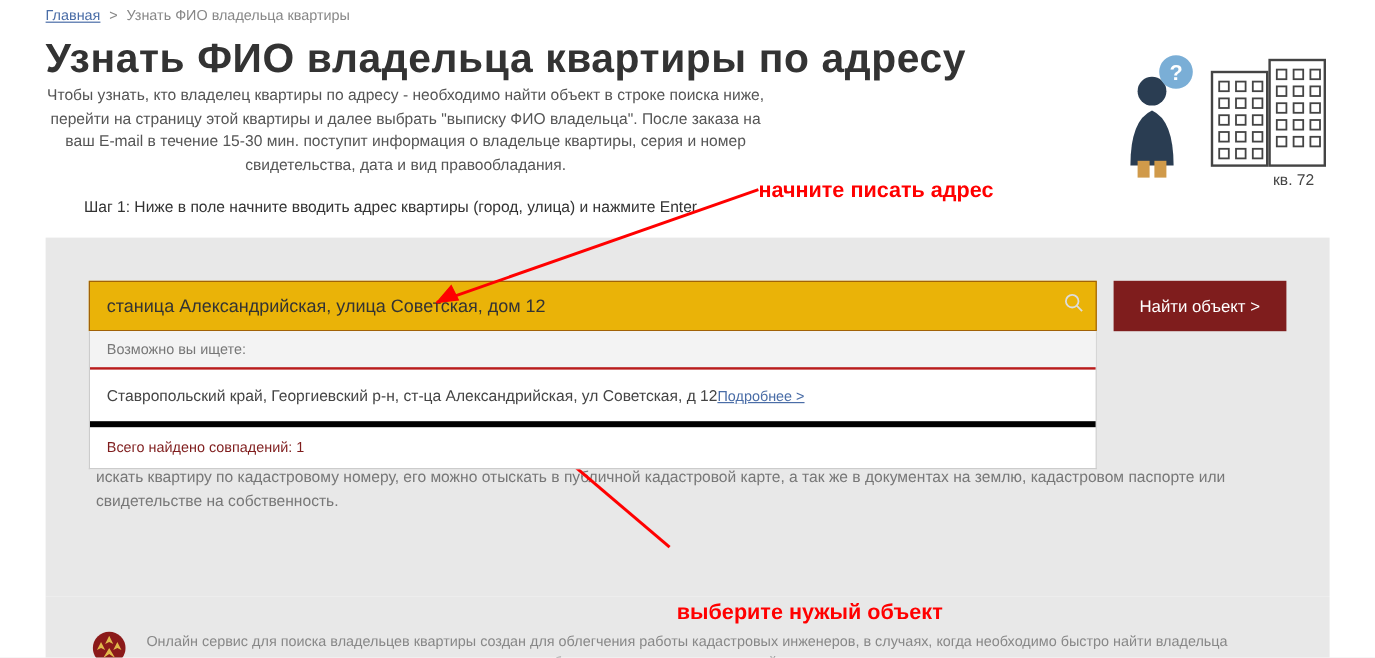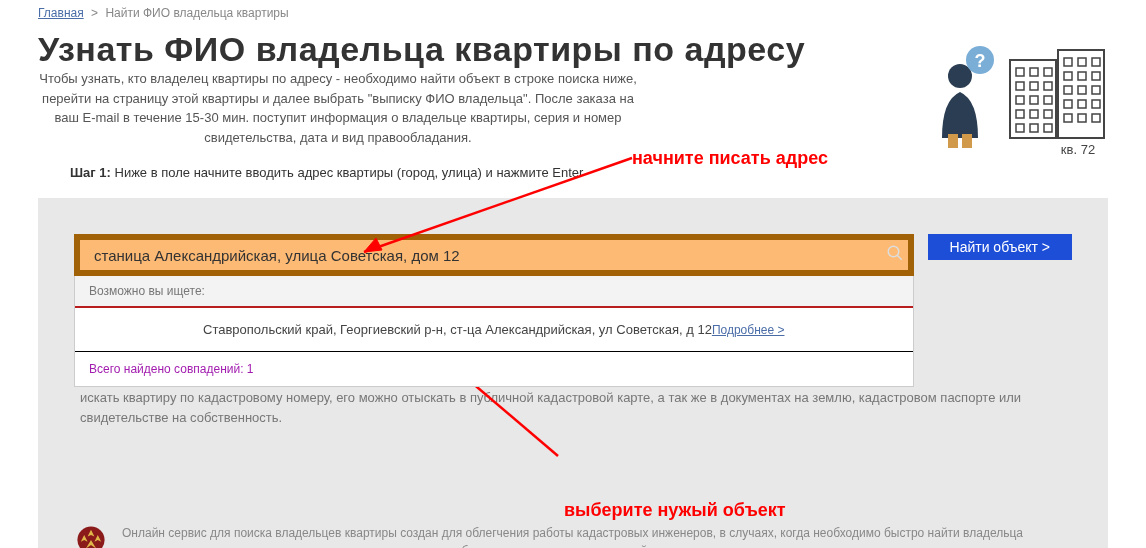--- a/index.html
+++ b/index.html
@@ -37,61 +37,61 @@
       line-height: 1.5;
       max-width: 600px;
       margin-bottom: 18px;
       text-align: center;
     }
     .step {
       font-size: 13px;
       color: #333;
       margin-bottom: 18px;
     }
-    .step b { font-weight: 700; padding-left: 32px; }
+    .step b { font-weight: 400; padding-left: 32px; }
     .search-panel {
       background: #e8e8e8;
       padding: 36px 36px 70px 36px;
       position: relative;
     }
     .search-row {
       display: flex;
       align-items: stretch;
       gap: 14px;
     }
     .search-wrap {
       position: relative;
       flex: 1;
     }
     .search-input {
       width: 100%;
       height: 42px;
       padding: 0 22px 0 14px;
       font-size: 15px;
-      border: 6px solid #a16207;
+      border: 1px solid #a16207;
       color: #333;
       outline: none;
-      background: #fdba74;
+      background: #eab308;
     }
     .search-icon {
       position: absolute;
       right: 10px;
       top: 50%;
       transform: translateY(-50%);
       color: #ddd;
       pointer-events: none;
     }
     .find-btn {
-      background: #1d4ed8;
+      background: #7f1d1d;
       color: #fff;
       border: none;
       padding: 0 22px;
       font-size: 14px;
       cursor: pointer;
-      height: 26px;
+      height: 42px;
       white-space: nowrap;
     }
     .dropdown {
       position: absolute;
       left: 0;
       right: 0;
       top: 42px;
       background: #fff;
       border: 1px solid #ccc;
       border-top: none;
@@ -99,36 +99,36 @@
     }
     .dd-header {
       background: #f3f3f3;
       padding: 8px 14px;
       font-size: 12px;
       color: #777;
       border-bottom: 2px solid #b91c1c;
     }
     .dd-row {
       display: flex;
-      justify-content: center;
+      justify-content: flex-start;
       align-items: center;
       padding: 14px 14px;
-      border-bottom: 1px solid #000000;
+      border-bottom: 5px solid #000000;
       font-size: 13px;
       color: #444;
       cursor: pointer;
     }
     .dd-more {
       color: #4a6da7;
       font-size: 12px;
     }
     .dd-footer {
       padding: 10px 14px;
       font-size: 12px;
-      color: #a21caf;
+      color: #7f1d1d;
     }
     .info-text {
       font-size: 13px;
       color: #777;
       line-height: 1.5;
       padding: 0 0 0 6px;
     }
     .footer-row {
       display: flex;
       align-items: center;
@@ -160,21 +160,21 @@
     }
     .arrow line, .arrow polygon { fill: #ff0000; stroke: #ff0000; }
   </style>
 </head>
 <body>
 
 <div class="container">
   <div class="breadcrumb">
     <a href="#">Главная</a>
     <span class="breadcrumb-sep">&gt;</span>
-    <span>Найти ФИО владельца квартиры</span>
+    <span>Узнать ФИО владельца квартиры</span>
   </div>
 
   <h1>Узнать ФИО владельца квартиры по адресу</h1>
 
   <p class="desc">Чтобы узнать, кто владелец квартиры по адресу - необходимо найти объект в строке поиска ниже, перейти на страницу этой квартиры и далее выбрать "выписку ФИО владельца". После заказа на ваш E-mail в течение 15-30 мин. поступит информация о владельце квартиры, серия и номер свидетельства, дата и вид правообладания.</p>
 
   <p class="step">
     <b>Шаг 1:</b>
     <span>Ниже в поле начните вводить адрес квартиры (город, улица) и нажмите Enter</span>
   </p>

